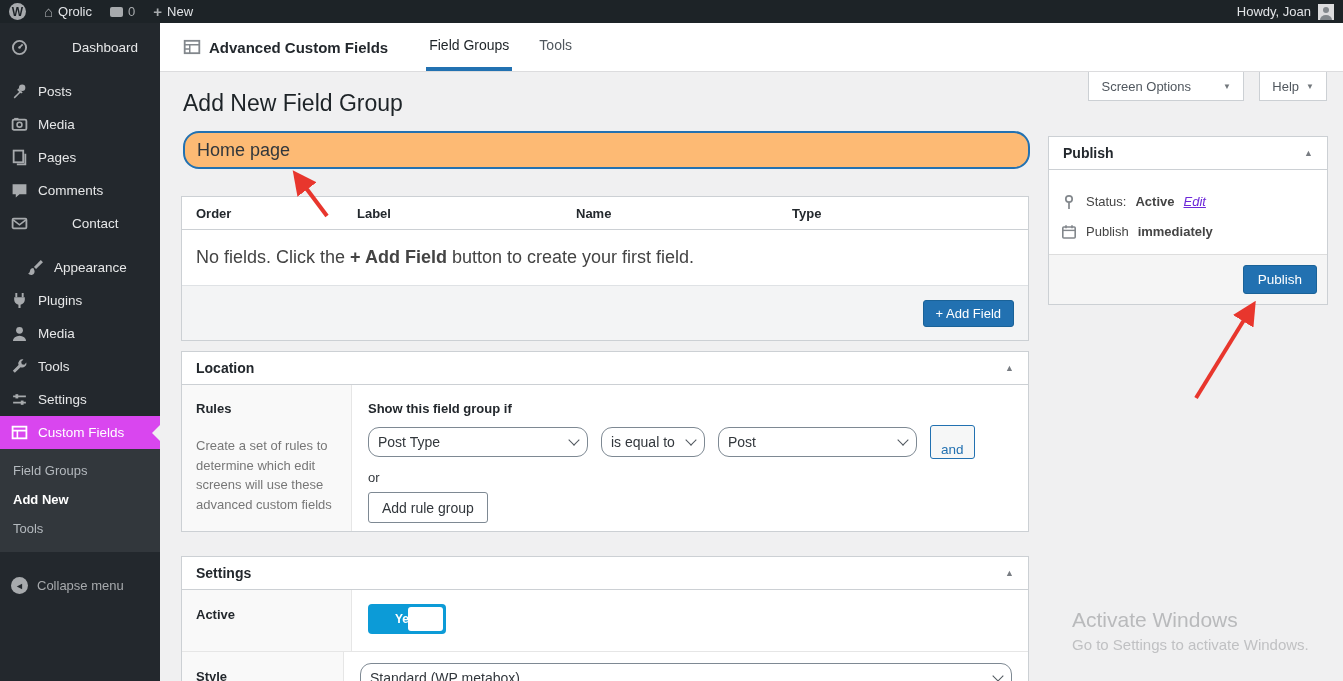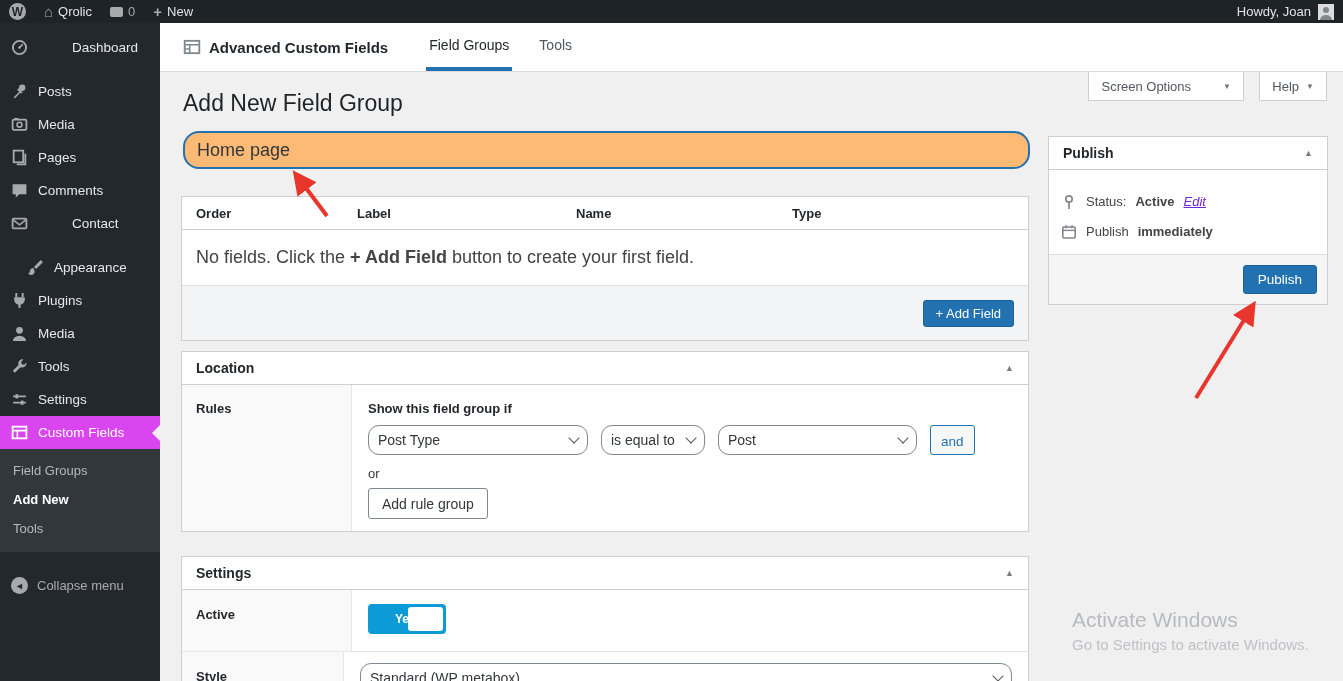--- a/index.html
+++ b/index.html
@@ -90,21 +90,21 @@
   .split-l { width:170px; background:#f9f9f9; border-right:1px solid #e6e6e6; padding:16px 14px; }
   .split-l h4 { font-size:13px; color:#23282d; margin-bottom:20px; }
   .split-l p { font-size:13px; color:#777; line-height:1.5; }
   .split-r { flex:1; padding:16px 16px; }
   .rule-lbl { font-size:13px; font-weight:bold; color:#23282d; }
   .rule-row { display:flex; gap:13px; margin-top:9px; align-items:center; }
   .sel { height:30px; border:1px solid #7e8993; border-radius:11px; background:#fff; display:flex;
     align-items:center; justify-content:space-between; padding:0 9px; font-size:14px; color:#32373c; cursor:pointer; }
   .chev { width:8px; height:8px; border-right:1.5px solid #50575e; border-bottom:1.5px solid #50575e;
     transform:rotate(45deg); margin-top:-4px; }
-  .btn-and { height:30px; padding:8px 10px; background:#f6f7f7; border:1px solid #2271b1; color:#2271b1;
+  .btn-and { height:30px; padding:16px 10px; background:#f6f7f7; border:1px solid #2271b1; color:#2271b1;
     border-radius:3px; font-size:13.5px; cursor:pointer; font-family:"Liberation Sans",sans-serif; }
   .or-lbl { font-size:13px; color:#32373c; margin:11px 0 7px; }
   .btn-rule { height:31px; padding:0 13px; background:#fff; border:1px solid #7e8993; color:#32373c;
     border-radius:3px; font-size:14px; cursor:pointer; font-family:"Liberation Sans",sans-serif; }
 
   
   #settings-box { left:181px; top:556px; width:848px; height:170px; }
   .s-row { display:flex; }
   .s-row + .s-row { border-top:1px solid #e6e6e6; }
   .s-l { width:170px; background:#f9f9f9; border-right:1px solid #e6e6e6; padding:17px 14px; font-size:13px; font-weight:bold; color:#23282d; }
@@ -326,20 +326,21 @@
   </div>
 
   <div class="postbox" id="location-box">
     <div class="pb-head">
       <span class="pb-title">Location</span>
       <span class="caret">▲</span>
     </div>
     <div class="split">
       <div class="split-l">
         <h4>Rules</h4>
+        <p>Create a set of rules to determine which edit screens will use these advanced custom fields</p>
       </div>
       <div class="split-r">
         <div class="rule-lbl">Show this field group if</div>
         <div class="rule-row">
           <div class="sel" style="width:220px">
             <span>Post Type</span>
             <span class="chev"></span>
           </div>
           <div class="sel" style="width:104px">
             <span>is equal to</span>

